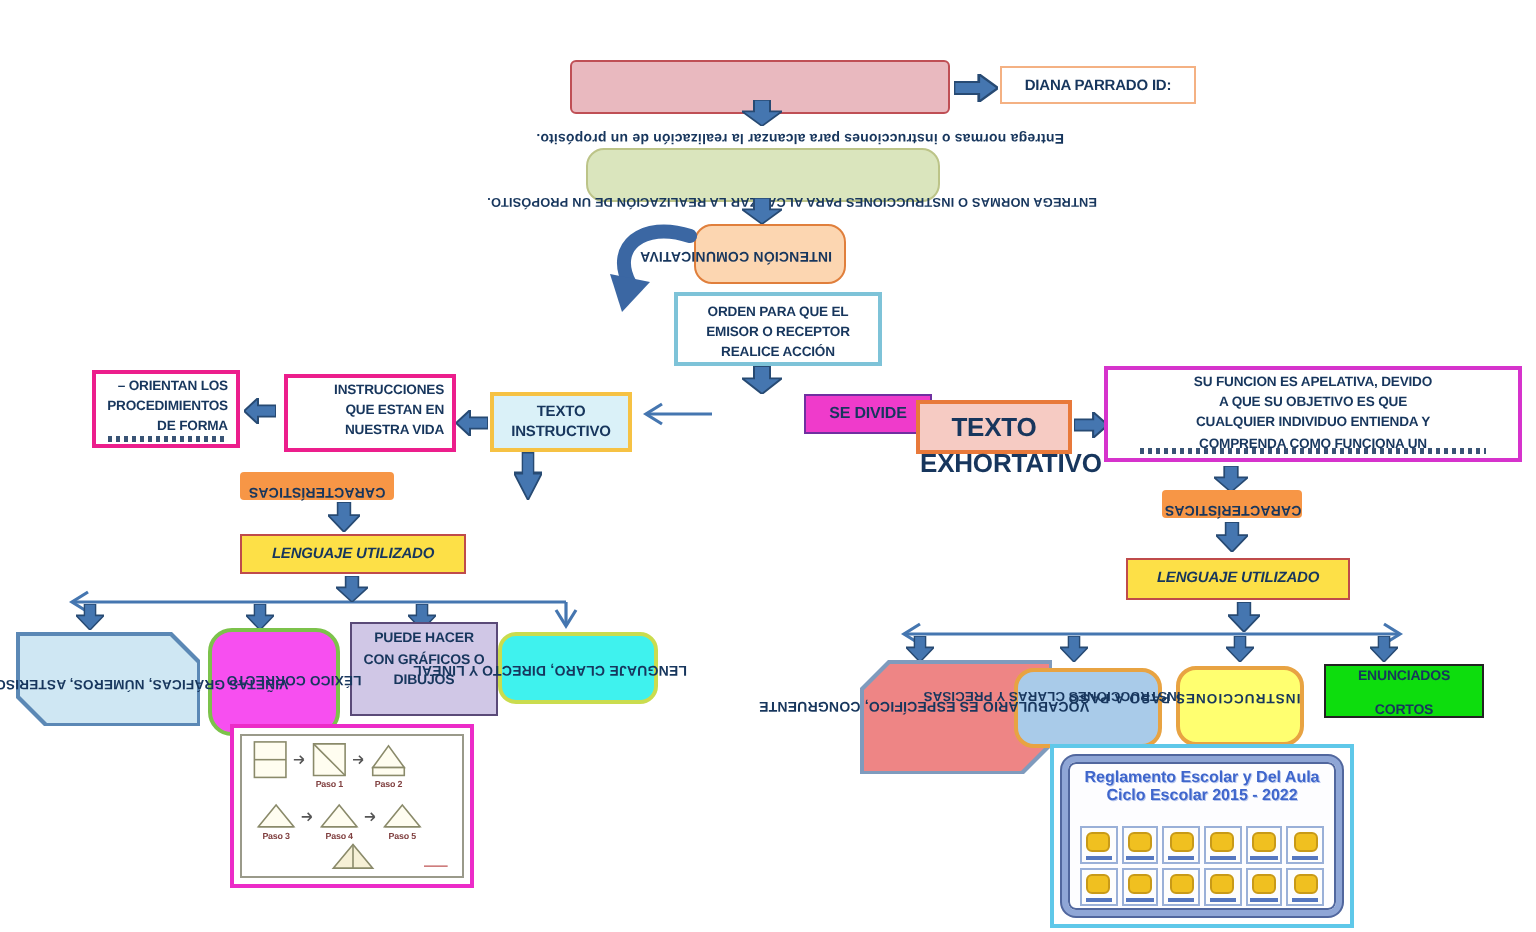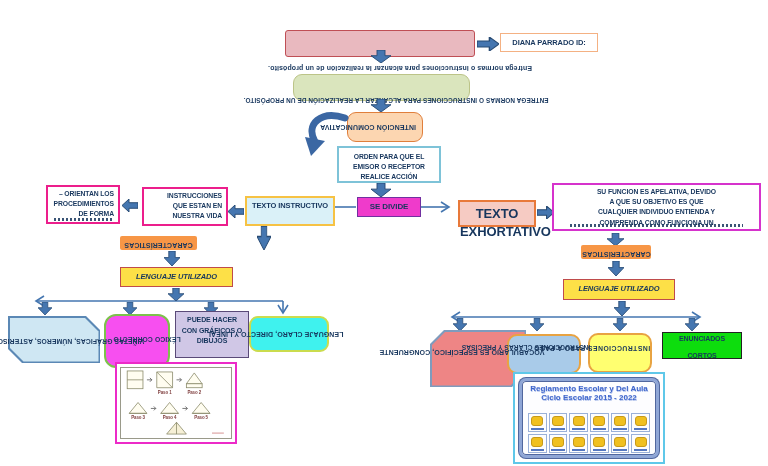--- a/index.html
+++ b/index.html
@@ -15,21 +15,21 @@
   .ba polygon{fill:#4576b0;stroke:#274a73;stroke-width:1;}
   .clip-strip{position:absolute;height:3px;
       background:repeating-linear-gradient(90deg,#17365d 0 2px,transparent 2px 4px);
       opacity:.85;}
   
   .hdr{background:#e9b9bf;border:1.5px solid #bf4f55;border-radius:3px;}
   .author{background:#fff;border:1.5px solid #f4b183;font-size:7.5px;line-height:17px;overflow:hidden;}
   .greenbox{background:#dae5bd;border:1.5px solid #bcc488;border-radius:9px;}
   .intencion{background:#fcd6b1;border:1.5px solid #e07f3c;border-radius:9px;}
   .orden{background:#ffffff;border:2px solid #7ec3d8;font-size:6.8px;line-height:1.45;padding-top:4px;}
-  .sedivide{background:#ef3bcb;border:1.5px solid #7030a0;font-size:8px;line-height:17px;}
+  .sedivide{background:#ef3bcb;border:1.5px solid #7030a0;font-size:8px;line-height:17px;margin-left:45px;}
   .instructivo{background:#daf1f8;border:2px solid #f6c244;font-size:7.5px;line-height:1.35;padding-top:3px;}
   .exhortativo{background:#f6cbc3;border:2px solid #e8793a;font-size:13px;line-height:1.35;padding-top:3px;}
   .whitemag{background:#fff;border:2px solid #ec1e8c;font-size:6.8px;line-height:1.5;text-align:right;padding-right:4px;padding-top:2px;}
   .funcion{background:#fff;border:2px solid #d633cc;font-size:6.8px;line-height:1.5;padding-top:2px;overflow:hidden;}
   .caract{background:#f79646;border-radius:2px;}
   .lenguaje{background:#fde047;border:1.5px solid #bf4b4b;font-size:7.5px;line-height:17px;font-style:italic;}
   .purplebox{background:#d0c7e6;border:1.5px solid #5a4a78;font-size:7px;line-height:1.5;padding-top:3px;}
   .cyanbox{background:#3ff2ee;border:2px solid #cadc4e;border-radius:9px;}
   .pinkbox{background:#f74ff0;border:2px solid #7cc24b;border-radius:12px;}
   .blue2{background:#a9cbe9;border:2px solid #e8a342;border-radius:10px;}
@@ -37,21 +37,21 @@
   .greenbox2{background:#0ddd0d;border:1.5px solid #222;font-size:7px;overflow:hidden;}
   
   .snip-outer{position:absolute;}
   .snip-inner{position:absolute;inset:1.5px;}
   .snipA{clip-path:polygon(0 0,calc(100% - 14px) 0,100% 14px,100% 100%,14px 100%,0 calc(100% - 14px));}
   .snipB{clip-path:polygon(14px 0,100% 0,100% calc(100% - 14px),calc(100% - 14px) 100%,0 100%,0 14px);}
   
   .origami{background:#fff;border:2.5px solid #ec2bc8;}
   .origami-inner{position:absolute;inset:3px;border:1px solid #9a9a8a;}
   
-  .poster{background:#fff;border:2px solid #5fc8e9;}
+  .poster{background:#fff;border:2px solid #5fc8e9;margin-left:12px;}
   .poster-frame{position:absolute;inset:4px;border:3px solid #8fa6d6;border-radius:7px;
       box-shadow:inset 0 0 0 1px #51679e,0 0 0 1px #51679e;background:#fdfdff;overflow:hidden;}
   .poster-title{font-weight:bold;color:#3f66cc;text-align:center;
       text-shadow:0.5px 0.5px 0 #b9c8ee;letter-spacing:0;}
   .poster-grid{position:absolute;left:6px;right:6px;top:32px;display:grid;
       grid-template-columns:repeat(6,1fr);grid-template-rows:19px 19px;gap:2px;}
   .pcard{background:#fdfdfd;border:1px solid #9ab0d8;position:relative;}
   .pblob{width:10px;height:8px;background:#f0c020;border:1px solid #c89a18;border-radius:3px;margin:2px auto 0;}
   .pcap{height:2px;background:#5577c0;width:80%;margin:2px auto 0;}
   text{font-family:"Liberation Sans",sans-serif;}
@@ -107,21 +107,21 @@
     <div>EMISOR O RECEPTOR</div>
     <div>REALICE ACCIÓN</div>
   </div>
 
   <svg class="abs ba" style="left:371px;top:183px" width="20" height="14" viewBox="0 0 20 16" preserveAspectRatio="none">
     <polygon points="6,0 14,0 14,7 20,7 10,16 0,7 6,7"></polygon>
     </svg>
 
   <div class="bx sedivide" style="left:357px;top:197px;width:64px;height:20px;">SE DIVIDE</div>
 
-  <div class="bx instructivo" style="left:245px;top:196px;width:90px;height:30px;">TEXTO INSTRUCTIVO</div>
+  <div class="bx instructivo" style="left:245px;top:196px;width:71px;height:30px;">TEXTO INSTRUCTIVO</div>
 
   <svg class="abs ba" style="left:228px;top:205px" width="16" height="13" viewBox="0 0 16 14" preserveAspectRatio="none">
     <polygon points="16,4 7,4 7,0 0,7 7,14 7,10 16,10"></polygon>
     </svg>
 
   <div class="bx whitemag" style="left:142px;top:187px;width:86px;height:39px;">
     <div>INSTRUCCIONES</div>
     <div>QUE ESTAN EN</div>
     <div>NUESTRA VIDA</div>
   </div>

